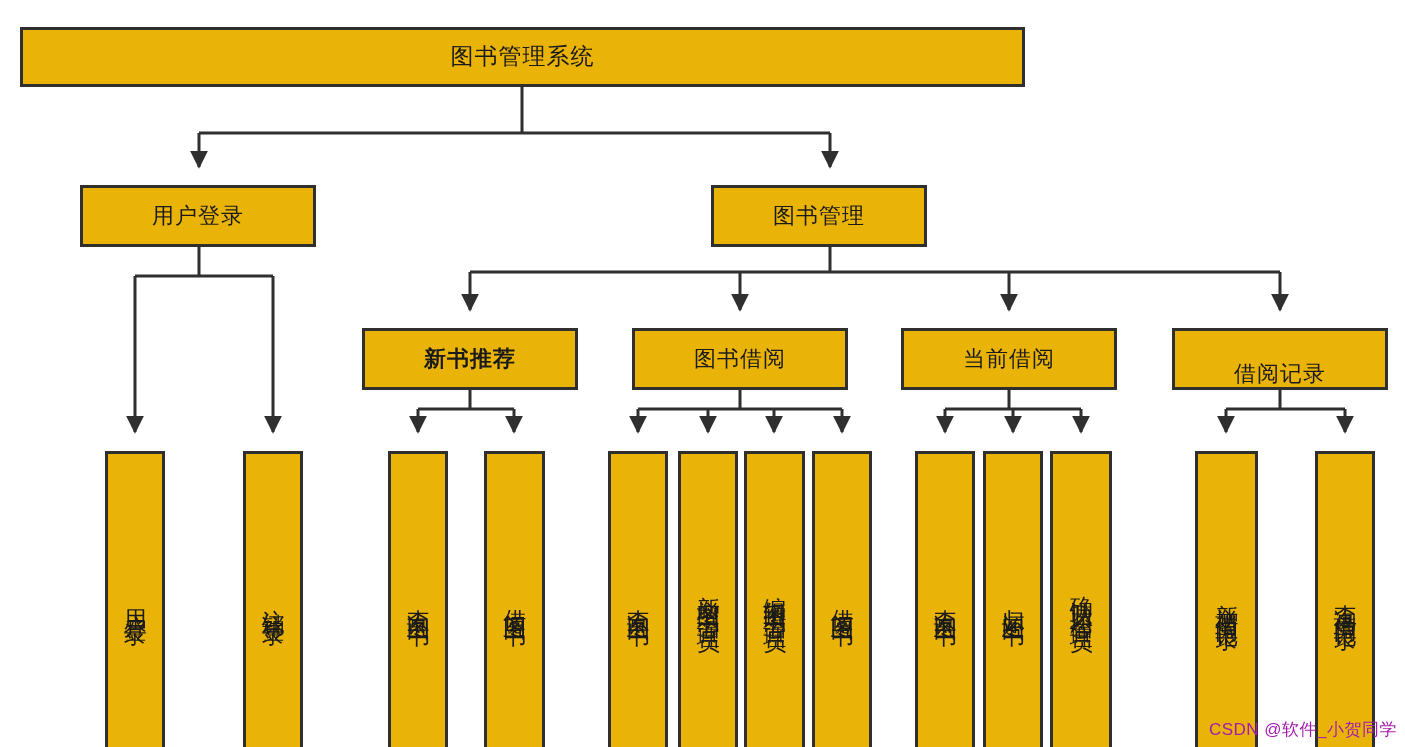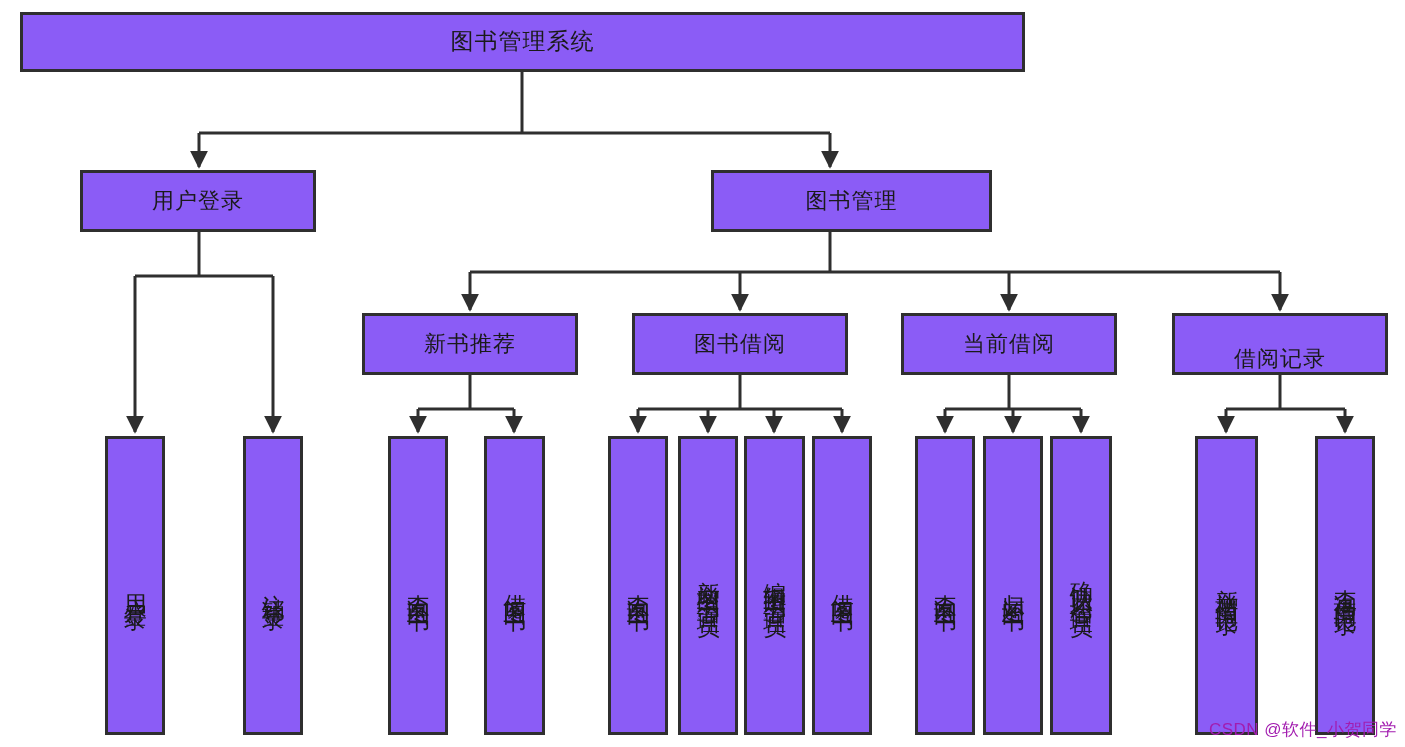--- a/index.html
+++ b/index.html
@@ -21,27 +21,28 @@
   #edge-layer {
     position: absolute;
     left: 0;
     top: 0;
     width: 1405px;
     height: 747px;
   }
   .node {
     position: absolute;
     box-sizing: border-box;
-    background: #8b5cf6;
+    background: #eab308;
     border: 3px solid #2f2f2f;
     display: flex;
     align-items: center;
     justify-content: center;
     color: #1a1a1a;
     z-index: 2;
+    margin-top: 15px;
   }
   .node.h {
     font-size: 22px;
     letter-spacing: 1px;
     line-height: 1.2;
   }
   .node.root {
     font-size: 23px;
   }
   .node.v {
@@ -126,25 +127,25 @@
     </g>
   </svg>
 
   <div class="node h root" style="left:20px; top:12px; width:1005px; height:60px;">
     <span>图书管理系统</span>
   </div>
 
   <div class="node h" style="left:80px; top:170px; width:236px; height:62px;">
     <span>用户登录</span>
   </div>
-  <div class="node h" style="left:711px; top:170px; width:281px; height:62px;">
+  <div class="node h" style="left:711px; top:170px; width:216px; height:62px;">
     <span>图书管理</span>
   </div>
 
-  <div class="node h" style="left:362px; top:313px; width:216px; height:62px;">
+  <div class="node h" style="left:362px; top:313px; width:216px; height:62px;font-weight:bold;">
     <span>新书推荐</span>
   </div>
   <div class="node h" style="left:901px; top:313px; width:216px; height:62px;">
     <span>当前借阅</span>
   </div>
   <div class="node h" style="left:632px; top:313px; width:216px; height:62px;">
     <span>图书借阅</span>
   </div>
   <div class="node h" style="left:1172px; top:313px; width:216px; height:62px;align-items:flex-end;">
     <span>借阅记录</span>

